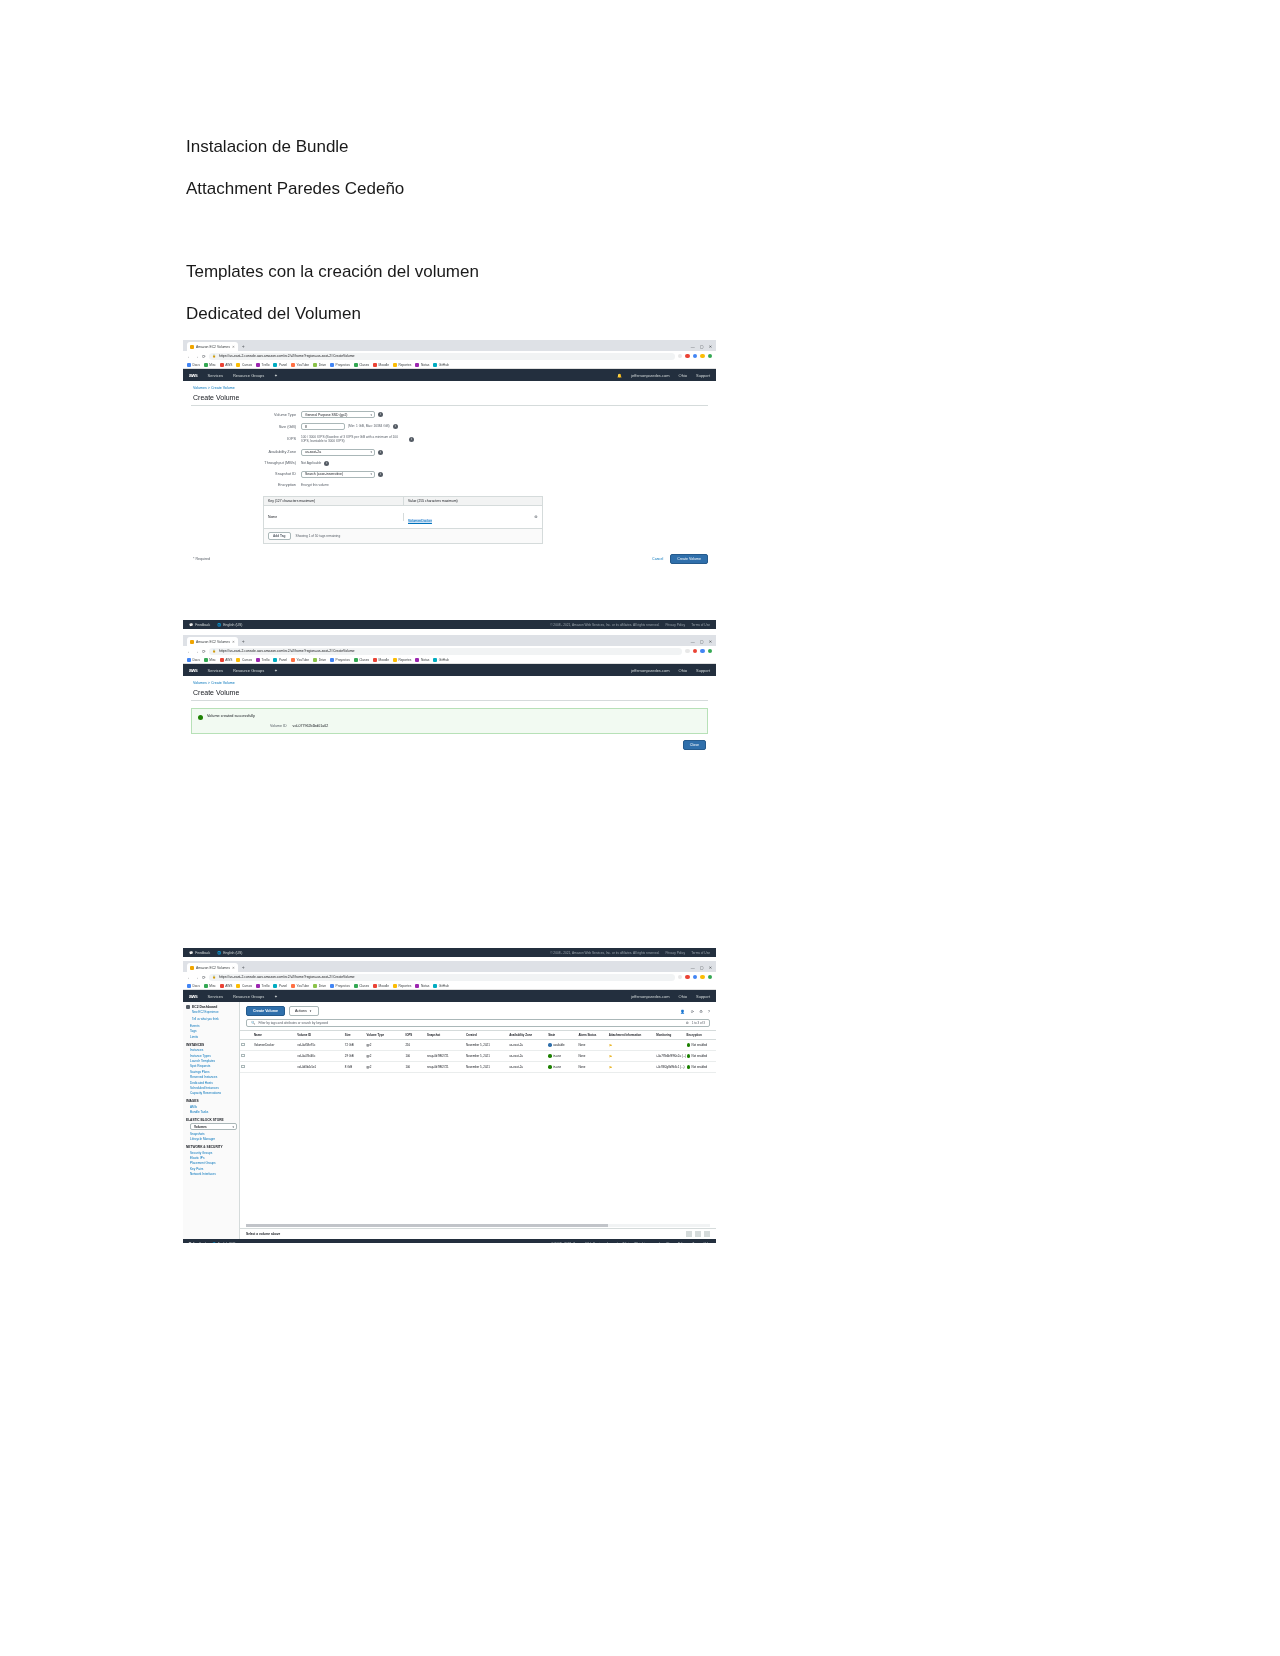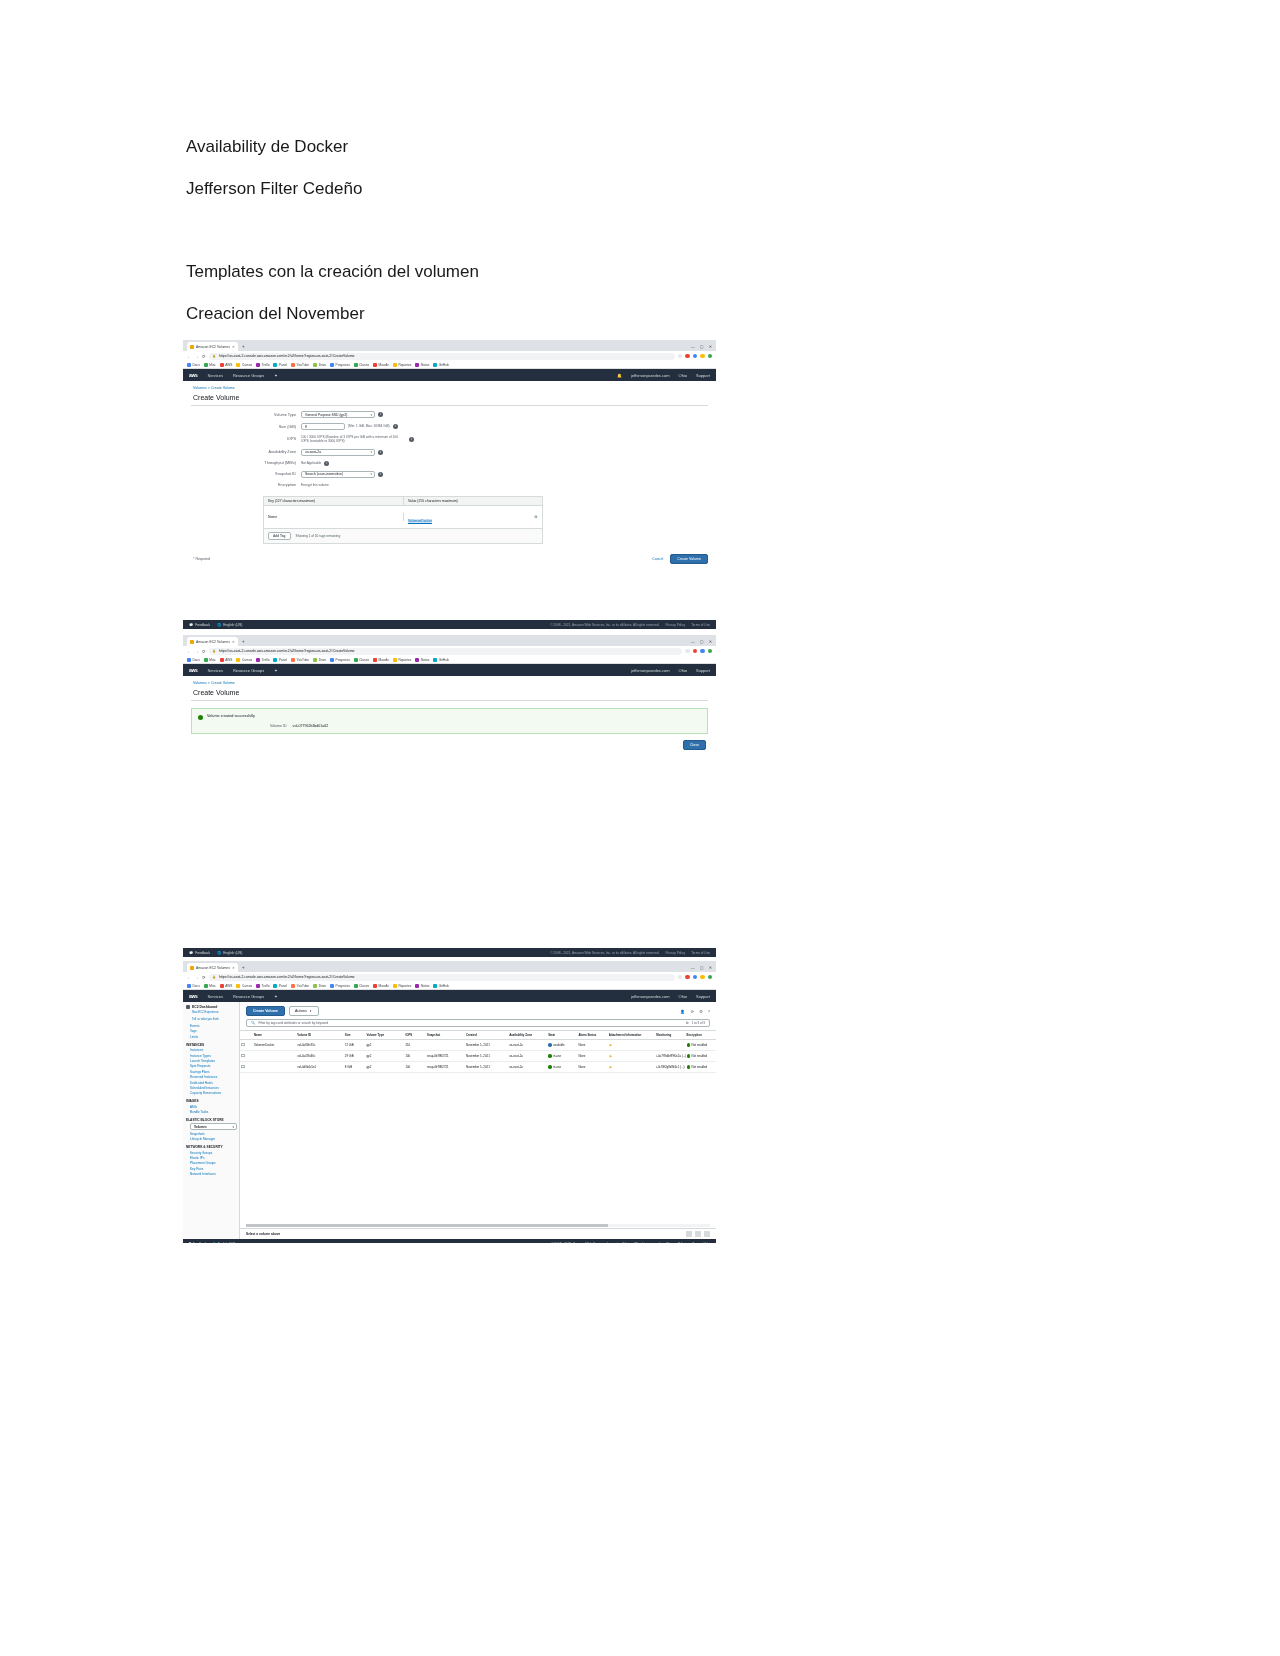--- a/index.html
+++ b/index.html
@@ -158,24 +158,24 @@
   .hscroll i { position:absolute; left:0; top:0; height:3px; width:78%; background:#c1c4c9; display:block; }
   .taskbar { height:10px; background:#232f3e; display:flex; align-items:center; gap:6px; padding:0 5px; }
   .taskbar span { font-size:3.2px; color:#d5dbdb; }
   .taskbar .tright { margin-left:auto; display:flex; gap:6px; }
 </style>
 </head>
 <body>
 
 <div class="page">
 
-  <div class="doc-text" id="h-title">Availability de Docker</div>
-  <div class="doc-text" id="h-author">Jefferson Filter Cedeño</div>
+  <div class="doc-text" id="h-title">Instalacion de Bundle</div>
+  <div class="doc-text" id="h-author">Attachment Paredes Cedeño</div>
   <div class="doc-text" id="h-intro">Templates con la creación del volumen</div>
-  <div class="doc-text" id="h-section">Creacion del November</div>
+  <div class="doc-text" id="h-section">Dedicated del Volumen</div>
 
   <div class="shot" style="top:340px; height:278px;">
     <div class="chrome">
       <div class="tabstrip">
         <div class="tab">
           <span class="favicon"></span>
           <span class="tlabel">Amazon EC2 Volumes</span>
           <span class="tx">✕</span>
         </div>
         <div class="newtab">+</div>

